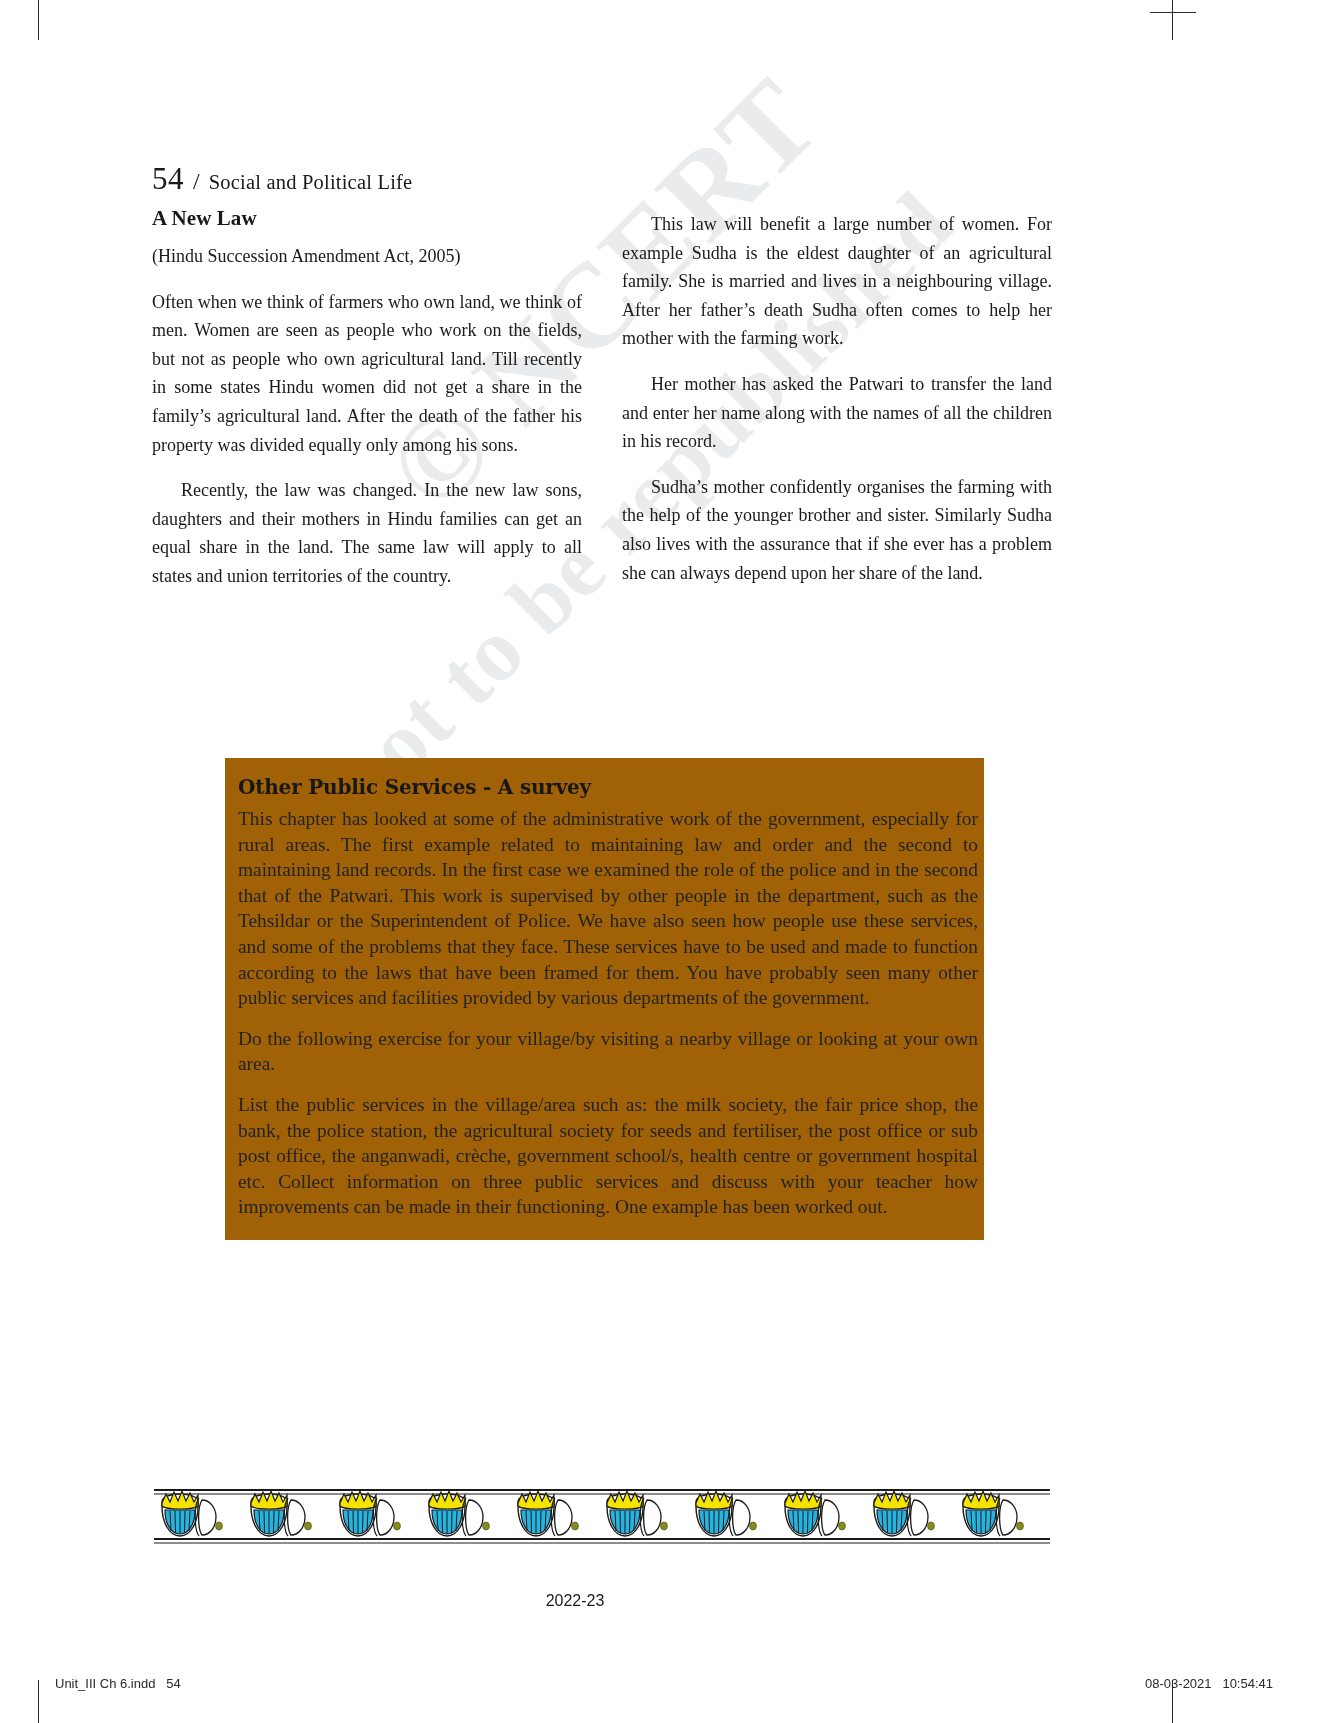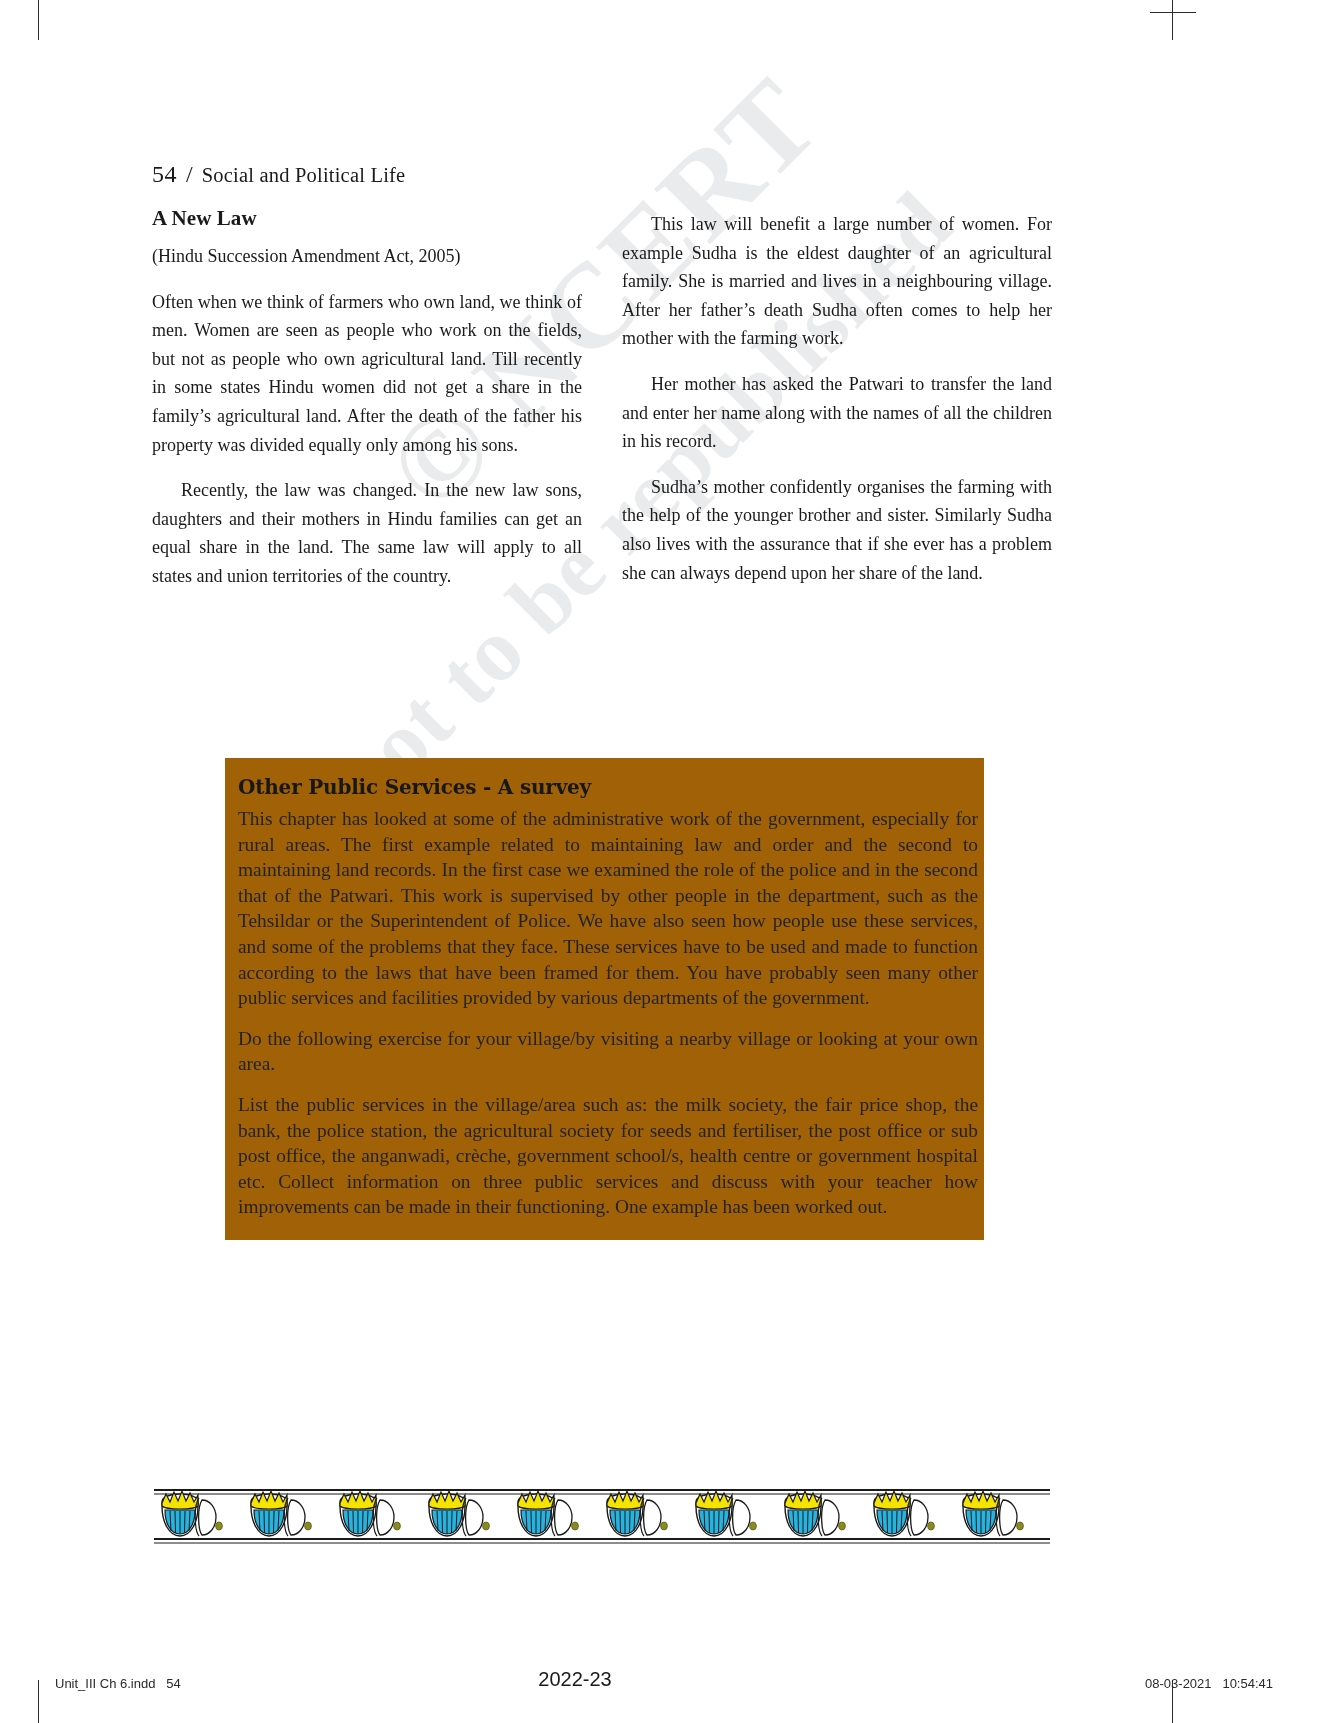--- a/index.html
+++ b/index.html
@@ -71,21 +71,21 @@
   .running-head {
     position: absolute;
     left: 152px;
     top: 161px;
     z-index: 6;
     display: flex;
     align-items: baseline;
     gap: 9px;
   }
   .rh-page-no {
-    font-size: 24px;
+    font-size: 31px;
     letter-spacing: 0.5px;
   }
   .rh-slash {
     font-size: 24px;
   }
   .rh-title {
     font-size: 20.5px;
     letter-spacing: 0.2px;
   }
 
@@ -158,24 +158,24 @@
     width: 900px;
     height: 62px;
     z-index: 6;
   }
   .border-strip svg { display: block; width: 100%; height: 100%; }
 
   
   .year-footer {
     position: absolute;
     left: 0;
-    top: 1668px;
+    top: 1592px;
     width: 1150px;
     text-align: center;
-    font-size: 20px;
+    font-size: 16px;
     font-family: "Liberation Sans", sans-serif;
     color: #1a1a1a;
     z-index: 6;
   }
   .meta-footer {
     position: absolute;
     left: 0;
     top: 1676px;
     width: 1325px;
     height: 30px;

